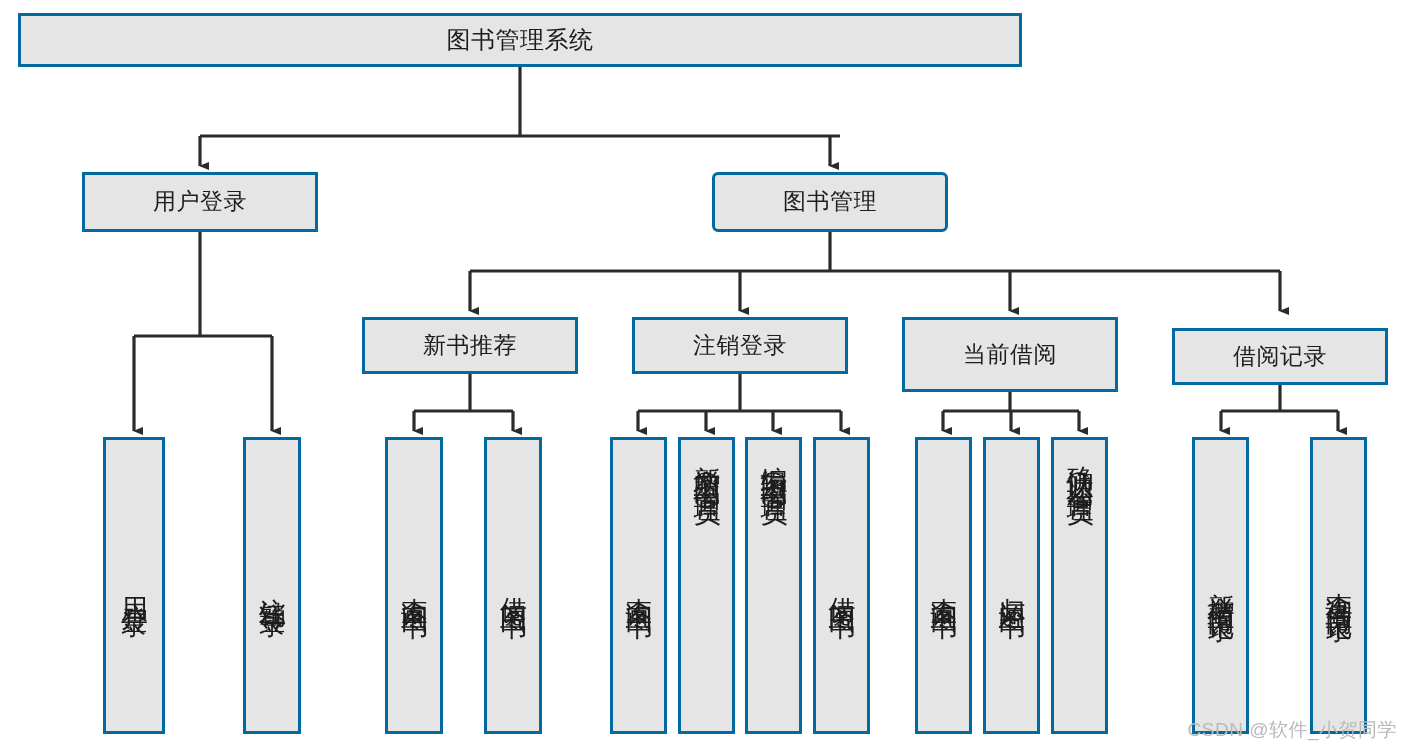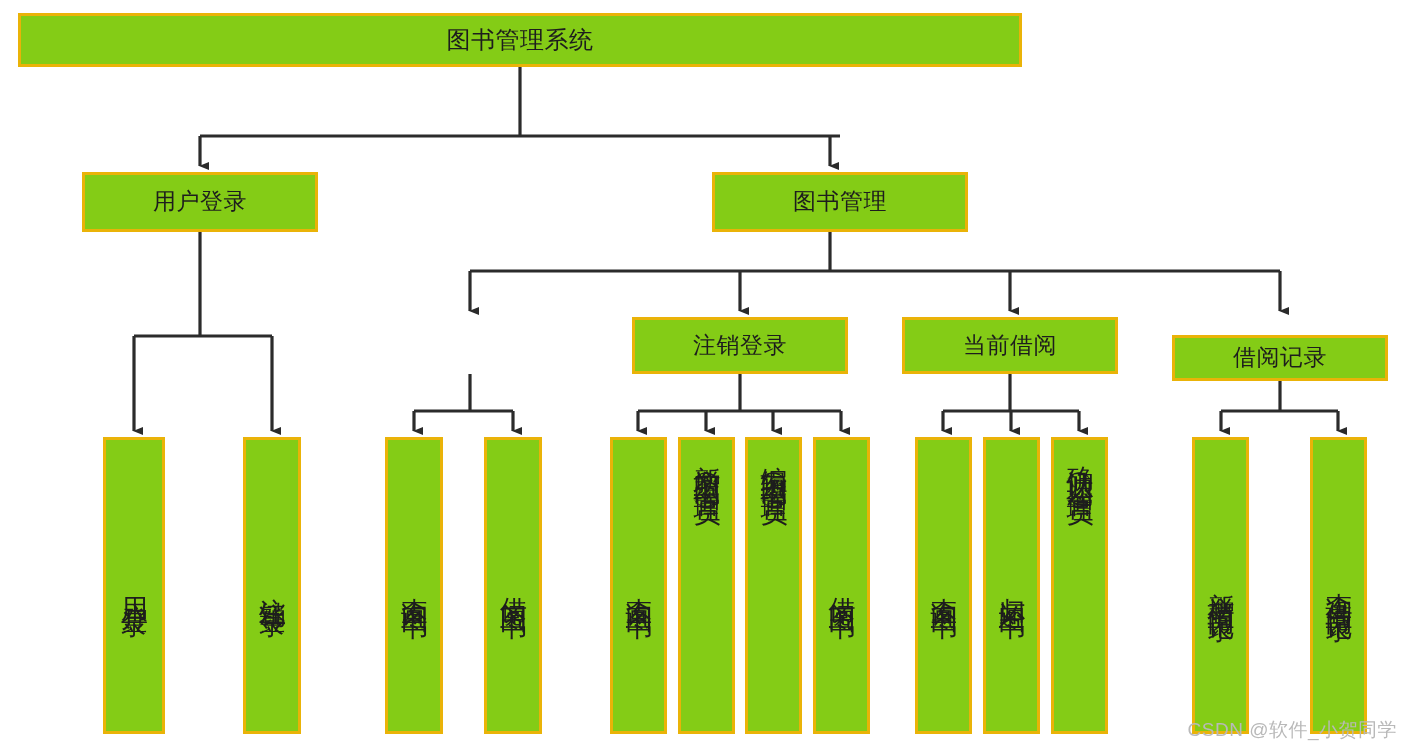--- a/index.html
+++ b/index.html
@@ -21,22 +21,22 @@
   #edges-layer {
     position: absolute;
     left: 0;
     top: 0;
     width: 1405px;
     height: 747px;
   }
   .node {
     position: absolute;
     box-sizing: border-box;
-    border: 3px solid #eab308;
-    background: #84cc16;
+    border: 3px solid #0369a1;
+    background: #e5e5e5;
     display: flex;
     align-items: center;
     justify-content: center;
     color: #1d1d1d;
   }
   .node-label {
     display: block;
     text-align: center;
     line-height: 1.18;
     color: #1d1d1d;
@@ -136,31 +136,34 @@
     </g>
   </svg>
 
   <div class="node horiz root" style="left:18px; top:13px; width:1004px; height:54px;">
     <span class="node-label">图书管理系统</span>
   </div>
 
   <div class="node horiz" style="left:82px; top:172px; width:236px; height:60px;">
     <span class="node-label">用户登录</span>
   </div>
-  <div class="node horiz" style="left:712px; top:172px; width:256px; height:60px;">
+  <div class="node horiz" style="left:712px; top:172px; width:236px; height:60px;border-radius:6px;">
     <span class="node-label">图书管理</span>
   </div>
 
+  <div class="node horiz" style="left:362px; top:317px; width:216px; height:57px;">
+    <span class="node-label">新书推荐</span>
+  </div>
   <div class="node horiz" style="left:632px; top:317px; width:216px; height:57px;">
     <span class="node-label">注销登录</span>
   </div>
-  <div class="node horiz" style="left:902px; top:317px; width:216px; height:57px;">
+  <div class="node horiz" style="left:902px; top:317px; width:216px; height:75px;">
     <span class="node-label">当前借阅</span>
   </div>
-  <div class="node horiz" style="left:1172px; top:335px; width:216px; height:46px;">
+  <div class="node horiz" style="left:1172px; top:328px; width:216px; height:57px;">
     <span class="node-label">借阅记录</span>
   </div>
 
   <div class="node vert centered" style="left:103px; top:437px; width:62px; height:297px;">
     <span class="node-label">用户登录</span>
   </div>
   <div class="node vert centered" style="left:243px; top:437px; width:58px; height:297px;">
     <span class="node-label">注销登录</span>
   </div>
 

